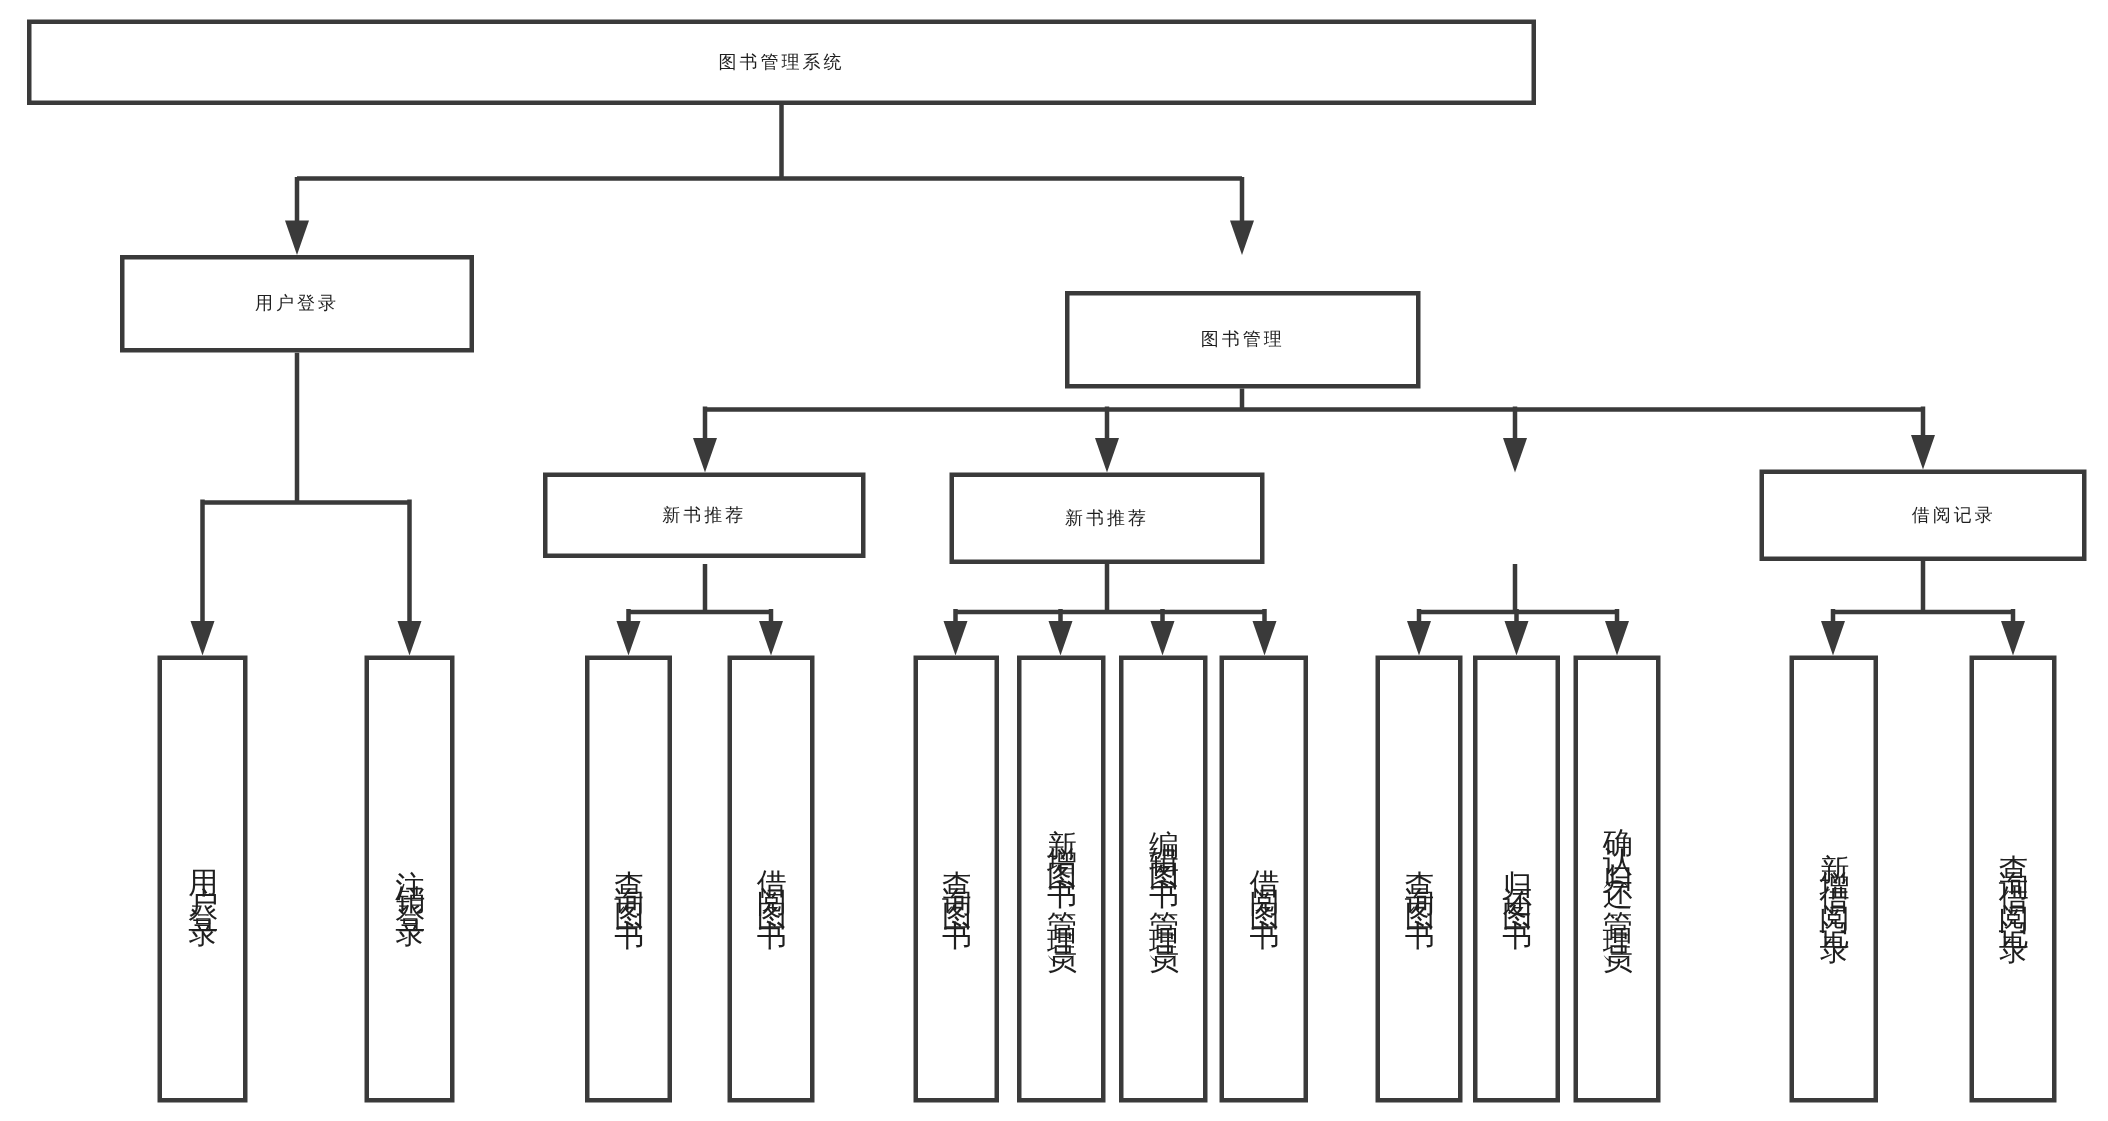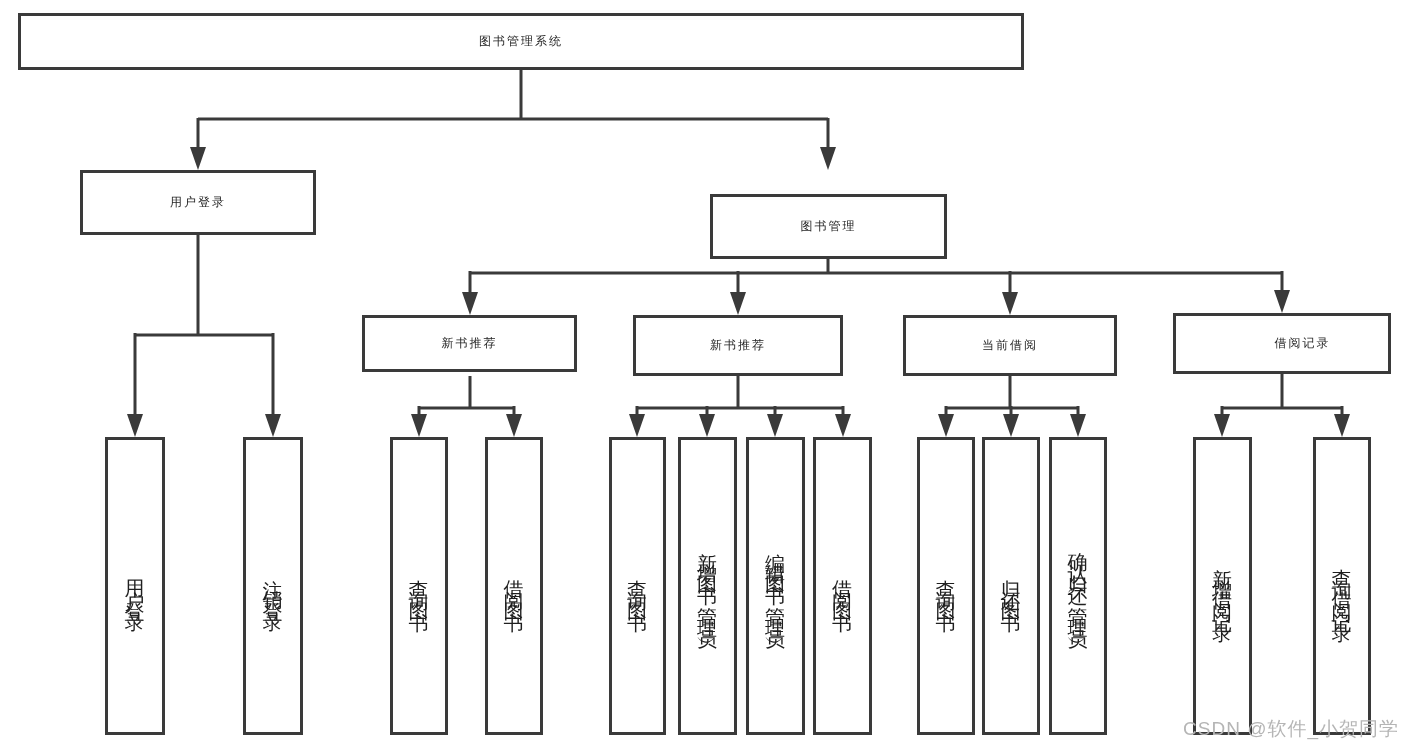--- a/index.html
+++ b/index.html
@@ -84,35 +84,33 @@
     </g>
   </svg>
 
   <div class="node" style="left:18px; top:13px; width:1006px; height:57px;">图书管理系统</div>
 
   <div class="node" style="left:80px; top:170px; width:236px; height:65px;">用户登录</div>
   <div class="node" style="left:710px; top:170px; width:237px; height:65px;margin-top:24px;">图书管理</div>
 
   <div class="node" style="left:362px; top:315px; width:215px; height:57px;">新书推荐</div>
   <div class="node" style="left:633px; top:315px; width:210px; height:61px;">新书推荐</div>
-  <div class="node" style="left:903px; top:315px; width:214px; height:61px;">当前借阅</div>
   <div class="node" style="left:1173px; top:313px; width:218px; height:61px;padding-left:41px;">借阅记录</div>
 
   <div class="node vertical" style="left:105px; top:437px; width:60px; height:298px;">用户登录</div>
   <div class="node vertical" style="left:243px; top:437px; width:60px; height:298px;">注销登录</div>
 
   <div class="node vertical" style="left:390px; top:437px; width:58px; height:298px;">查询图书</div>
   <div class="node vertical" style="left:485px; top:437px; width:58px; height:298px;">借阅图书</div>
 
   <div class="node vertical" style="left:609px; top:437px; width:57px; height:298px;">查询图书</div>
   <div class="node vertical" style="left:678px; top:437px; width:59px; height:298px;">新增图书（管理员）</div>
   <div class="node vertical" style="left:746px; top:437px; width:59px; height:298px;">编辑图书（管理员）</div>
   <div class="node vertical" style="left:813px; top:437px; width:59px; height:298px;">借阅图书</div>
 
   <div class="node vertical" style="left:917px; top:437px; width:58px; height:298px;">查询图书</div>
   <div class="node vertical" style="left:982px; top:437px; width:58px; height:298px;">归还图书</div>
   <div class="node vertical" style="left:1049px; top:437px; width:58px; height:298px;">确认归还（管理员）</div>
 
   <div class="node vertical" style="left:1193px; top:437px; width:59px; height:298px;">新增借阅记录</div>
   <div class="node vertical" style="left:1313px; top:437px; width:58px; height:298px;">查询借阅记录</div>
 
-  <div id="watermark">CSDN @软件_小贺同学</div>
 </div>
 
 </body></html>

